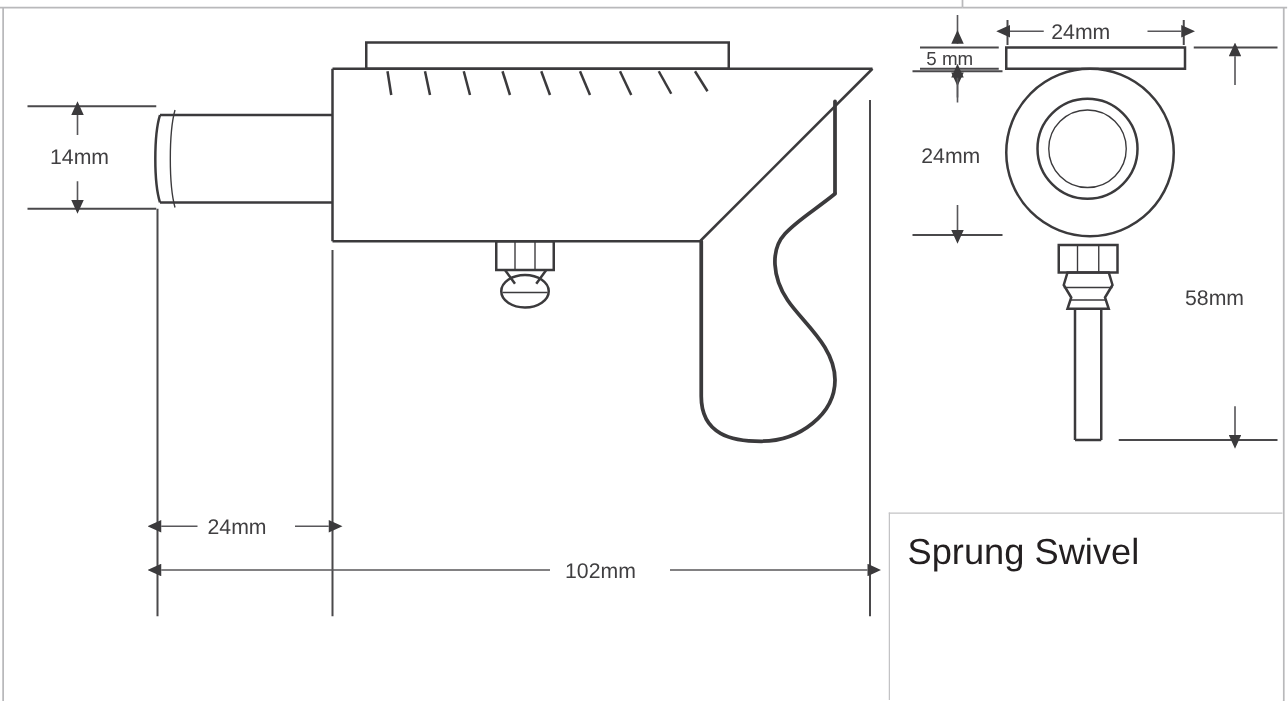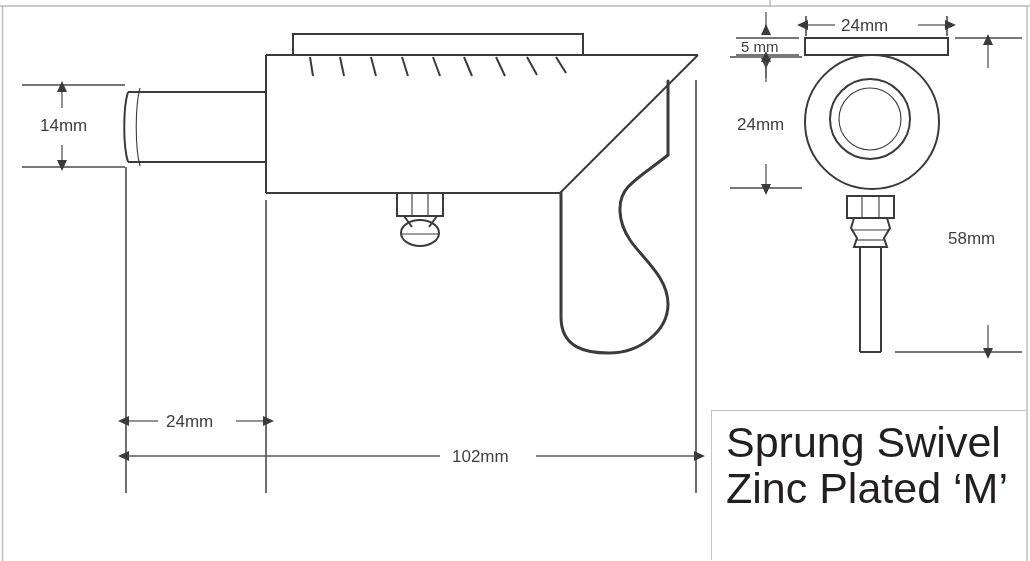--- a/index.html
+++ b/index.html
@@ -73,21 +73,21 @@
     width: 315px;
     height: 150px;
     border: 1.5px solid #c3c3c5;
     border-right: none;
     border-bottom: none;
     background: #ffffff;
     box-sizing: border-box;
   }
   #label-box .line {
     font-family: "Liberation Sans", sans-serif;
-    font-size: 43px;
+    font-size: 29px;
     line-height: 46px;
     color: #231f20;
     white-space: nowrap;
   }
   #label-inner {
     padding: 8px 0 0 14px;
   }
 </style>
 </head>
 <body>
@@ -259,17 +259,16 @@
       <line class="dimline" x1="988" y1="45" x2="988" y2="68" marker-start="url(#arrL)"></line>
       <line class="dimline" x1="988" y1="348" x2="988" y2="325" marker-start="url(#arrL)"></line>
       <text class="dim-text" x="948" y="244">58mm</text>
     </g>
 
   </svg>
 
   <div id="label-box">
     <div id="label-inner">
       <div class="line">Sprung Swivel</div>
-      <div class="line">Zinc Plated ‘M’</div>
     </div>
   </div>
 
 </div>
 
 </body></html>

